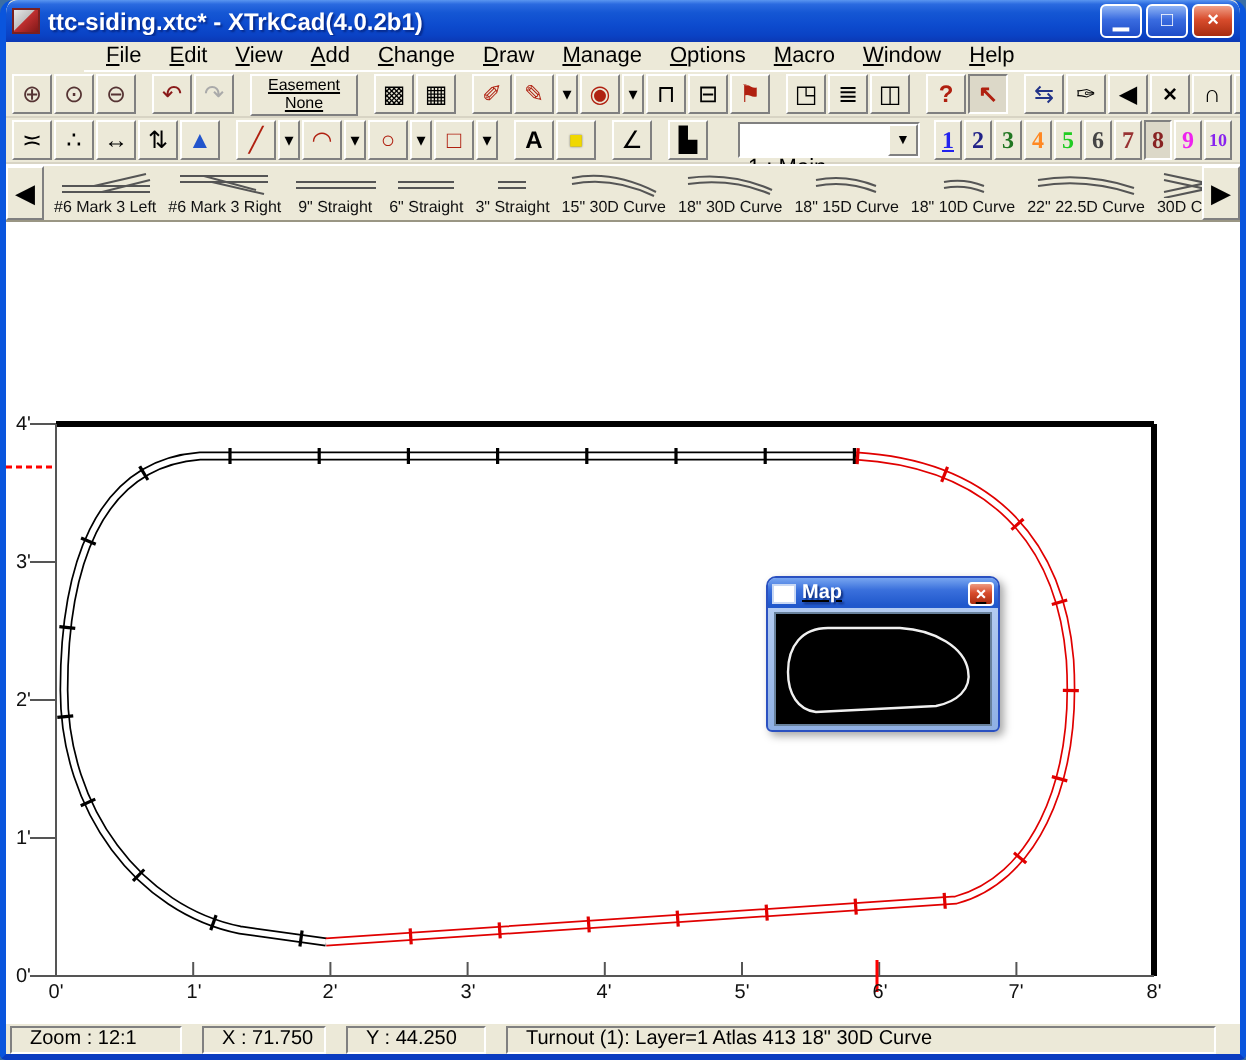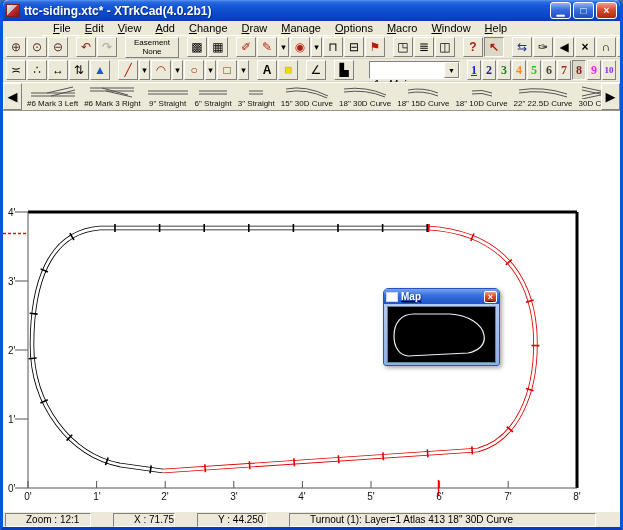--- a/index.html
+++ b/index.html
@@ -29,21 +29,21 @@
     padding-left: 4px; border-bottom: 1px solid #fff; margin-left: 39px; }
   .menu-item { display: inline-block; font-size: 11px; color: #000; padding: 0 7px; white-space: nowrap; }
   .menu-item::first-letter { text-decoration: underline; }
   
   .toolbar { height: 23px; flex: 0 0 23px; background: #ece9d8; display: flex; align-items: center;
     padding: 0 3px; border-bottom: 1px solid #d8d4c4; }
   .btn { width: 20px; height: 20px; flex: 0 0 auto; background: #ece9d8; margin-right: 1px;
     border: 1px solid; border-color: #fff #808080 #808080 #fff;
     display: flex; align-items: center; justify-content: center; font-size: 12px; line-height: 1; cursor: default; }
   .btn.dd { width: 11px; font-size: 9px; }
-  .btn.wide { width: 54px; height: 21px; flex-direction: column; font-size: 8px; line-height: 9px; }
+  .btn.wide { width: 54px; height: 21px; flex-direction: column; font-size: 8px; line-height: 9px; text-decoration: underline; }
   .btn.pressed { border-color: #808080 #fff #fff #808080; background: #dcd8c8; }
   .group-gap { width: 7px; flex: 0 0 7px; }
   .glyph { pointer-events: none; }
   .combo { width: 95px; height: 18px; background: #fff; border: 1px solid; border-color: #808080 #fff #fff #808080;
     display: flex; align-items: center; margin-left: 14px; }
   .combo-text { flex: 1; font-size: 11px; padding-left: 4px; white-space: nowrap; margin-top: 28px; }
   .combo-arrow { width: 15px; height: 16px; background: #ece9d8; border: 1px solid; border-color: #fff #808080 #808080 #fff;
     font-size: 7px; display: flex; align-items: center; justify-content: center; }
   .layer-btn { width: 14px; height: 20px; font-size: 12px; font-weight: bold; font-family: "Liberation Serif", serif; }
   
@@ -70,21 +70,21 @@
   .map-title { color: #fff; font-size: 10px; font-weight: bold; margin-left: 3px; flex: 1;
     text-shadow: 1px 1px 1px #103080; }
   .map-close { width: 13px; height: 12px; border: 1px solid #fff; border-radius: 2px; color: #fff;
     background: linear-gradient(180deg,#f0induced,#d84c2c); background: linear-gradient(180deg,#ee9a80,#d84c2c 45%,#a82c10);
     font-size: 9px; font-weight: bold; text-align: center; line-height: 10px; }
   .map-body { margin: 2px 3px; background: #000; border: 1px solid #68819c; height: 57px; }
   
   .statusbar { height: 16px; flex: 0 0 16px; background: #ece9d8; display: flex; align-items: center;
     padding: 1px 2px; border-top: 1px solid #fff; }
   .status-panel { height: 14px; border: 1px solid; border-color: #808080 #fff #fff #808080;
-    font-size: 10px; padding: 0 20px; line-height: 12px; white-space: nowrap; overflow: hidden; margin-right: 22px; }
+    font-size: 10px; padding: 0 9px; line-height: 12px; white-space: nowrap; overflow: hidden; margin-right: 10px; }
 </style>
 </head>
 <body>
 
 <div class="window">
 
   <div class="titlebar">
     <div class="app-icon"></div>
     <div class="title-text">ttc-siding.xtc* - XTrkCad(4.0.2b1)</div>
     <div class="win-btn wb-blue"><span class="glyph">▁</span></div>

